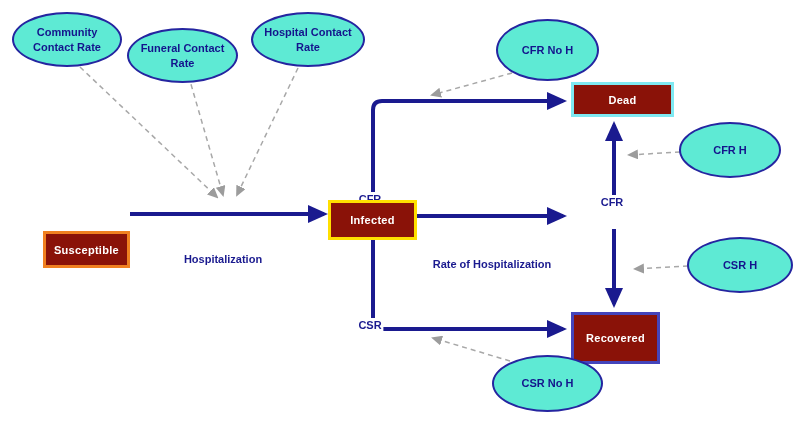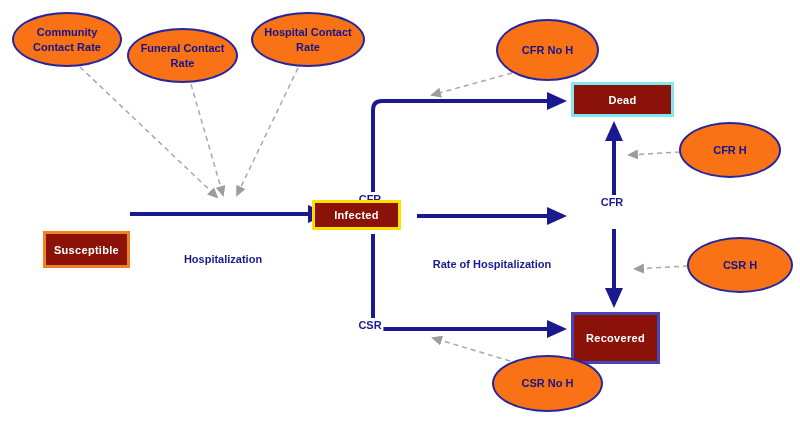--- a/index.html
+++ b/index.html
@@ -30,21 +30,21 @@
     letter-spacing: 0.3px;
   }
   .stock.susceptible { border: 3px solid #f08020; margin-top: 36px; }
   .stock.infected    { border: 3px solid #ffdf00; }
   .stock.hospitalized{ border: 3px solid #2ecc2e; }
   .stock.dead        { border: 3px solid #7fe9f2; }
   .stock.recovered   { border: 3px solid #4444bb; }
   .variable {
     position: absolute;
     box-sizing: border-box;
-    background: #f97316;
+    background: #5eead4;
     border: 2px solid #2525a0;
     border-radius: 50%;
     color: #14148c;
     font-size: 11px;
     font-weight: bold;
     line-height: 1.3;
     display: flex;
     align-items: center;
     justify-content: center;
     text-align: center;
@@ -95,21 +95,21 @@
   </svg>
 
   <div class="edge-label" style="left:223px; top:212px;">Hospitalization</div>
   <div class="edge-label" style="left:492px; top:217px;">Rate of Hospitalization</div>
   <div class="edge-label" style="left:370px; top:152px;">CFR</div>
   <div class="edge-label" style="left:370px; top:278px;">CSR</div>
   <div class="edge-label" style="left:612px; top:155px;">CFR</div>
   <div class="edge-label" style="left:615px; top:270px;">CSR</div>
 
   <div class="stock susceptible" style="left:43px; top:195px; width:87px; height:37px;">Susceptible</div>
-  <div class="stock infected" style="left:312px; top:200px; width:89px; height:30px;">Infected</div>
+  <div class="stock infected" style="left:328px; top:200px; width:89px; height:40px;">Infected</div>
   <div class="stock dead" style="left:571px; top:82px; width:103px; height:35px;">Dead</div>
   <div class="stock recovered" style="left:571px; top:312px; width:89px; height:52px;">Recovered</div>
 
   <div class="variable" style="left:12px; top:12px; width:110px; height:55px;">Community Contact Rate</div>
   <div class="variable" style="left:127px; top:28px; width:111px; height:55px;">Funeral Contact Rate</div>
   <div class="variable" style="left:251px; top:12px; width:114px; height:55px;">Hospital Contact Rate</div>
   <div class="variable" style="left:496px; top:19px; width:103px; height:62px;">CFR No H</div>
   <div class="variable" style="left:679px; top:122px; width:102px; height:56px;">CFR H</div>
   <div class="variable" style="left:687px; top:237px; width:106px; height:56px;">CSR H</div>
   <div class="variable" style="left:492px; top:355px; width:111px; height:57px;">CSR No H</div>

